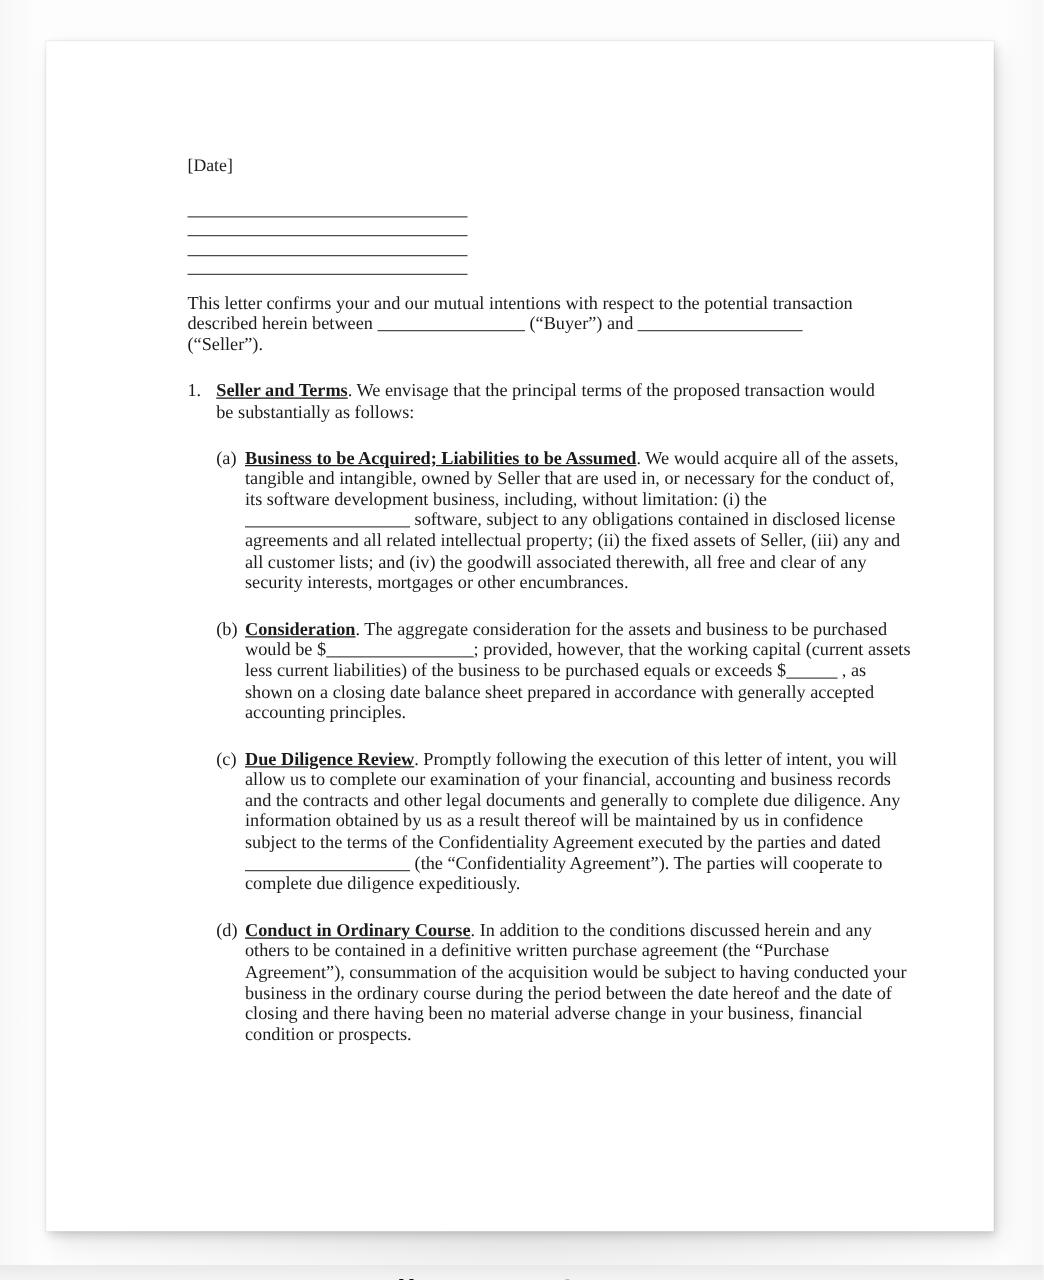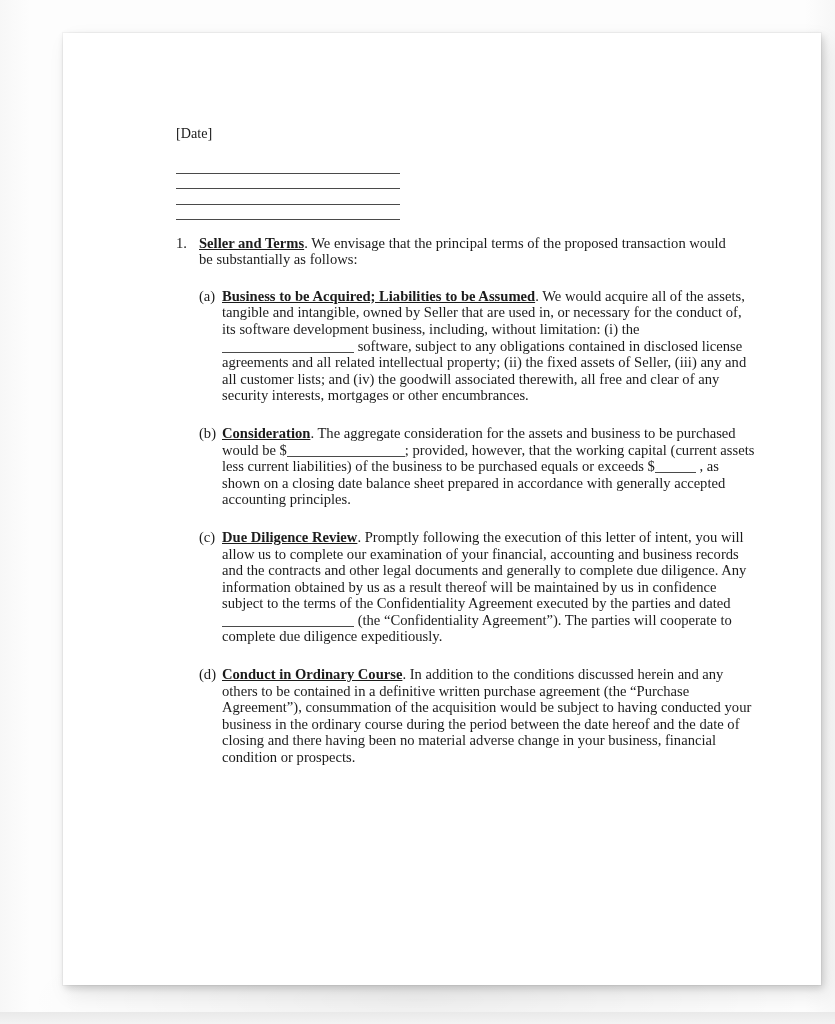--- a/index.html
+++ b/index.html
@@ -31,21 +31,20 @@
     position: absolute;
     left: 37px;
     top: 33px;
     width: 758px;
     height: 952px;
     background: #ffffff;
     box-shadow:
       0 0 0 1px rgba(0,0,0,0.035),
       2px 3px 7px rgba(0,0,0,0.16),
       6px 9px 20px rgba(0,0,0,0.09);
-    margin-left: 26px;
   }
 
   #doc-body {
     position: absolute;
     left: 113px;           
     top: 92px;             
     width: 560px;
     color: #1b1b1b;
     font-size: 14.6px;
     line-height: 16.6px;
@@ -159,20 +158,21 @@
     <div class="date-line">[Date]</div>
 
     <div class="addr-block">
       <div class="addr-rule"></div>
       <div class="addr-rule"></div>
       <div class="addr-rule"></div>
       <div class="addr-rule"></div>
     </div>
 
 
+    <div class="intro-para"><span>This letter confirms your and our mutual intentions with respect to the potential transaction described herein between </span><span class="blank bl-lg"></span><span> (“Buyer”) and </span><span class="blank bl-xl"></span><span> (“Seller”).</span></div>
 
     <div class="num-item">
       <span class="num-marker">1.</span><span class="bold-head">Seller and Terms</span><span>.  We envisage that the principal terms of the proposed transaction would be substantially as follows:</span>
     </div>
 
     <div class="lettered-list">
 
       <div class="let-item">
         <span class="let-marker">(a)</span><span class="bold-head">Business to be Acquired; Liabilities to be Assumed</span><span>.  We would acquire all of the assets, tangible and intangible, owned by Seller that are used in, or necessary for the conduct of, its software development business, including, without limitation:  (i) the </span><span class="blank bl-xl"></span><span> software, subject to any obligations contained in disclosed license agreements and all related intellectual property; (ii) the fixed assets of Seller, (iii) any and all customer lists; and (iv) the goodwill associated therewith, all free and clear of any security interests, mortgages or other encumbrances.</span>
       </div>

